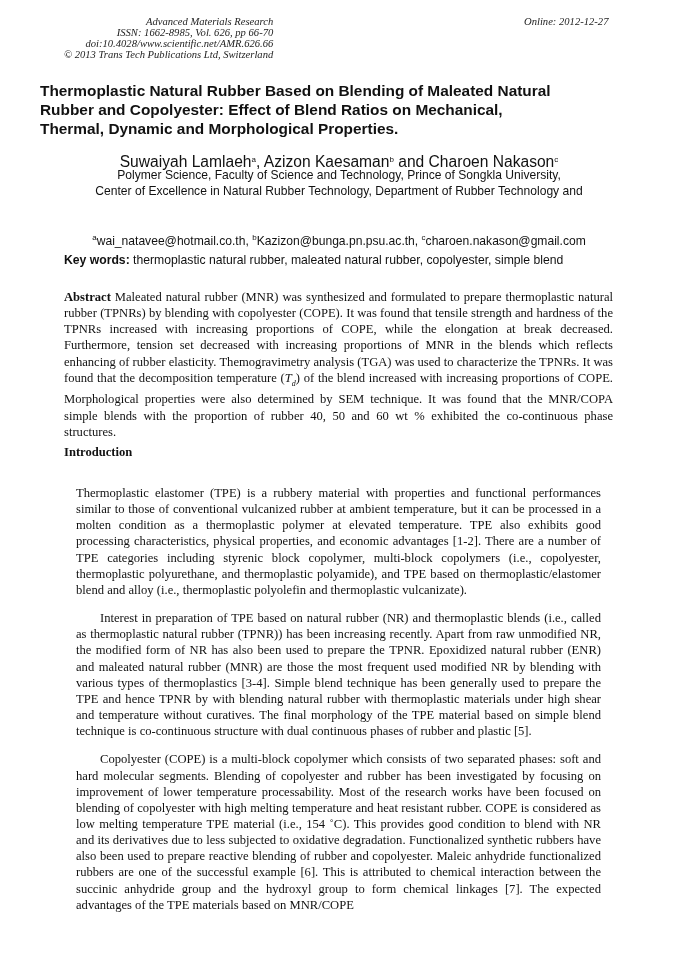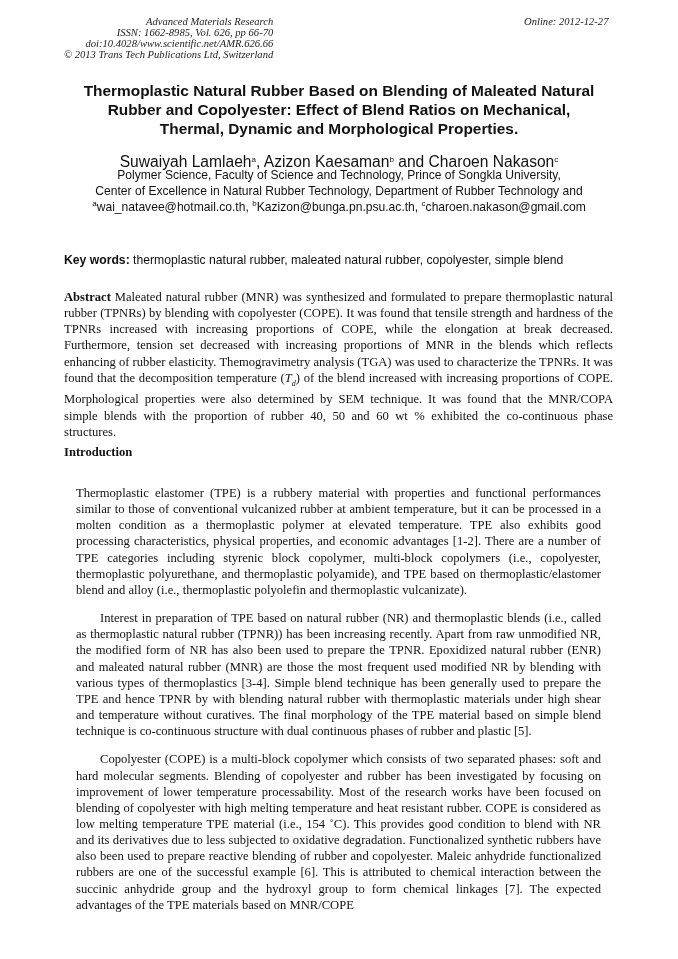--- a/index.html
+++ b/index.html
@@ -1,24 +1,24 @@
 <!DOCTYPE html>
 <html><head>
 <meta charset="utf-8">
 <style>
   html, body { margin: 0; padding: 0; background: #ffffff; }
   body { width: 678px; height: 959px; position: relative; overflow: hidden; color: #111; }
   .abs { position: absolute; }
   .meta { font-family: "Liberation Serif", serif; font-style: italic; font-size: 10.6px; line-height: 11px; color: #222; }
   .sans { font-family: "Liberation Sans", sans-serif; }
   .serif { font-family: "Liberation Serif", serif; }
-  .title { left: 40px; width: 598px; top: 81px; text-align: center; font-weight: bold; font-size: 15.4px; line-height: 19px; color: #111; }
+  .title { left: 40px; width: 598px; top: 81px; text-align: left; font-weight: bold; font-size: 15.4px; line-height: 19px; color: #111; }
   .authors { left: 40px; width: 598px; top: 152px; text-align: center; font-size: 15.6px; line-height: 19px; }
   .affil { left: 40px; width: 598px; top: 167px; text-align: center; font-size: 12.1px; line-height: 16.2px; }
-  .emails { left: 40px; width: 598px; top: 199px; text-align: center; font-size: 12.1px; line-height: 16px; }
+  .emails { left: 40px; width: 598px; top: 233px; text-align: center; font-size: 12.1px; line-height: 16px; }
   sup { font-size: 8px; vertical-align: 0; position: relative; top: -5px; }
   .keywords { left: 64px; width: 560px; top: 252px; font-size: 12.2px; line-height: 16px; }
   .para { left: 64px; width: 549px; font-size: 12.6px; line-height: 16.15px; text-align: justify; }
   .heading { left: 64px; font-weight: bold; font-size: 12.6px; line-height: 16px; }
   .indent { text-indent: 24px; }
   p { margin: 12px; }
 </style>
 </head>
 <body>
 

